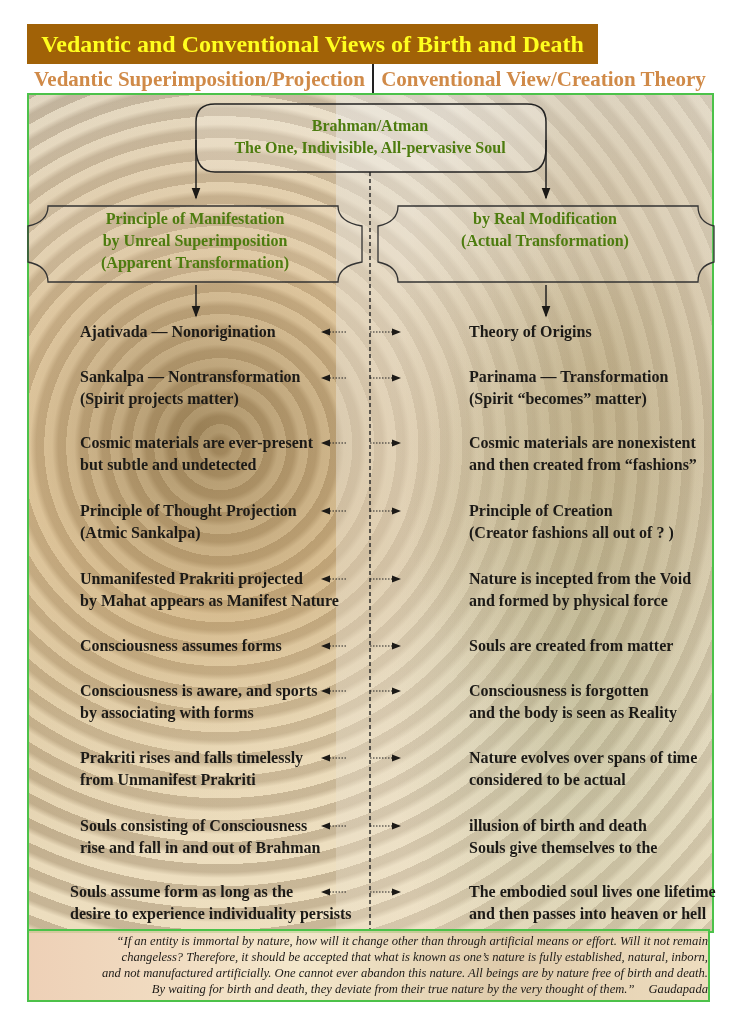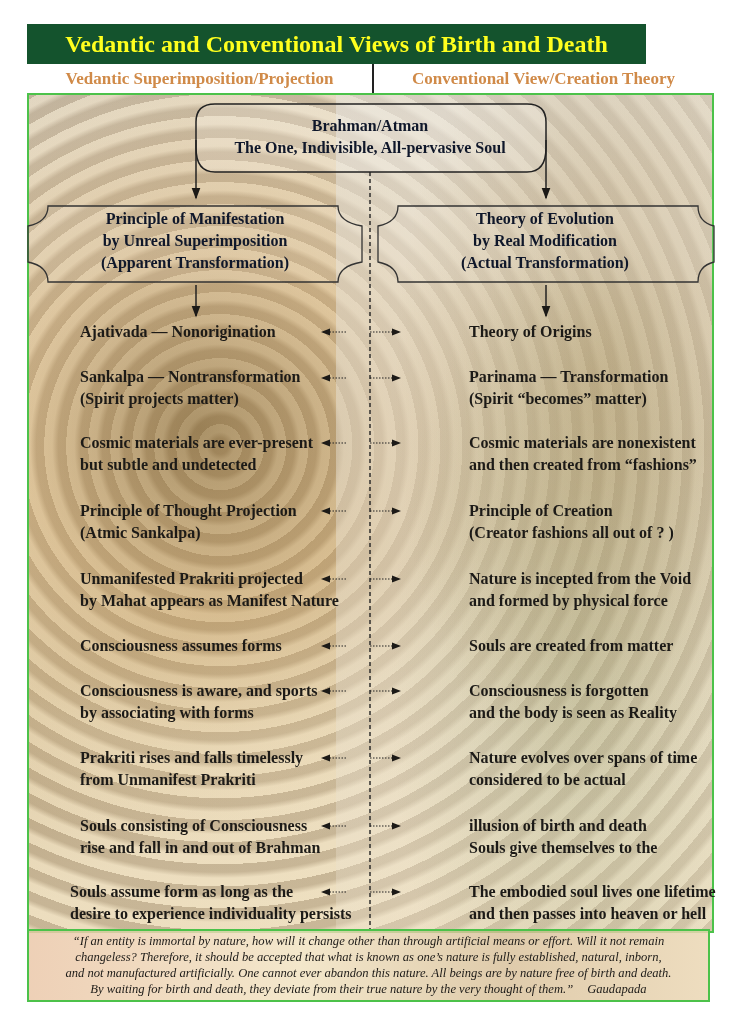--- a/index.html
+++ b/index.html
@@ -1,28 +1,28 @@
 <!DOCTYPE html>
 <html><head>
 <meta charset="utf-8">
 <style>
   html, body { margin: 0; padding: 0; }
   body {
     width: 737px; height: 1024px; background: #ffffff; position: relative; overflow: hidden;
     font-family: "Liberation Serif", serif;
   }
   .title-bar {
-    position: absolute; left: 27px; top: 24px; width: 619px; height: 40px;
-    background: #14532d; color: #ffff1e; font-weight: bold; font-size: 24px;
+    position: absolute; left: 27px; top: 24px; width: 571px; height: 40px;
+    background: #a16207; color: #ffff1e; font-weight: bold; font-size: 24px;
     display: flex; align-items: center; justify-content: center;
   }
   .subheads { position: absolute; left: 27px; top: 64px; width: 687px; height: 30px; }
   .subhead {
     position: absolute; top: 0; height: 30px; display: flex; align-items: center; justify-content: center;
-    color: #d08a48; font-weight: bold; font-size: 17px;
+    color: #d08a48; font-weight: bold; font-size: 21px;
   }
   .subhead.left { left: 0; width: 345px; }
   .subhead.right { left: 346px; width: 341px; }
   .sub-divider { position: absolute; left: 345px; top: 0; width: 1.5px; height: 30px; background: #222; }
 
   .frame {
     position: absolute; left: 27px; top: 93px; width: 683px; height: 836px;
     border: 2px solid #4cc24a; overflow: hidden;
     background:
       radial-gradient(ellipse at 25% 40%, rgba(120,90,40,0.55) 0%, rgba(200,160,100,0.35) 25%, rgba(240,220,180,0.2) 45%, transparent 60%),
@@ -32,38 +32,38 @@
   .frame::after {
     content: ""; position: absolute; right: 0; top: 0; width: 55%; height: 100%;
     background:
       radial-gradient(ellipse at 70% 35%, rgba(150,120,60,0.35), transparent 55%),
       radial-gradient(ellipse at 65% 70%, rgba(120,140,90,0.25), transparent 55%),
       linear-gradient(180deg, rgba(230,228,222,0.55), rgba(235,225,205,0.35));
   }
   .overlay { position: absolute; left: 0; top: 0; width: 737px; height: 1024px; pointer-events: none; }
 
   .node {
-    position: absolute; text-align: center; font-weight: bold; color: #0f172a;
+    position: absolute; text-align: center; font-weight: bold; color: #4d7c0f;
     font-size: 16px; line-height: 22px; z-index: 3;
   }
   .top-box-text { left: 200px; top: 115px; width: 340px; }
   .principle-left { left: 40px; top: 208px; width: 310px; }
   .principle-right { left: 390px; top: 208px; width: 310px; }
 
   .row { position: absolute; left: 0; width: 737px; z-index: 3; }
   .row .l, .row .r { position: absolute; text-align: left; font-weight: bold; color: #1c1a17; font-size: 16px; line-height: 22px; margin-left: 40px; }
   .row .l { left: 40px; width: 290px; }
   .row .r { left: 429px; width: 290px; }
 
   .quote {
     position: absolute; left: 27px; top: 929px; width: 683px; height: 73px; z-index: 3;
     border: 2px solid #4cc24a; border-top: 2px solid #4cc24a;
     background: linear-gradient(90deg, rgba(235,200,170,0.85), rgba(240,225,190,0.8) 40%, rgba(215,190,150,0.8) 70%, rgba(235,215,180,0.85));
     font-family: "Liberation Serif", serif; font-style: italic; font-size: 12.6px; line-height: 16px;
-    color: #1c1a17; text-align: center; padding-top: 2px; box-sizing: border-box;
+    color: #1c1a17; text-align: right; padding-top: 2px; box-sizing: border-box;
   }
   .quote .author { margin-left: 14px; }
   .copyright {
     position: absolute; left: 0; top: 1005px; width: 607px; text-align: left;
     font-size: 7px; color: #333; margin-top: 34px;
   }
 </style>
 </head>
 <body>
 
@@ -126,21 +126,20 @@
   <div>Brahman/Atman</div>
   <div>The One, Indivisible, All-pervasive Soul</div>
 </div>
 
 <div class="node principle-left">
   <div>Principle of Manifestation</div>
   <div>by Unreal Superimposition</div>
   <div>(Apparent Transformation)</div>
 </div>
 <div class="node principle-right">
-  <div>Theory of Evolution</div>
   <div>by Real Modification</div>
   <div>(Actual Transformation)</div>
 </div>
 
 <div class="row" style="top:321px">
   <div class="l">
       <div>Ajativada — Nonorigination</div>
     </div>
   <div class="r">
       <div>Theory of Origins</div>

